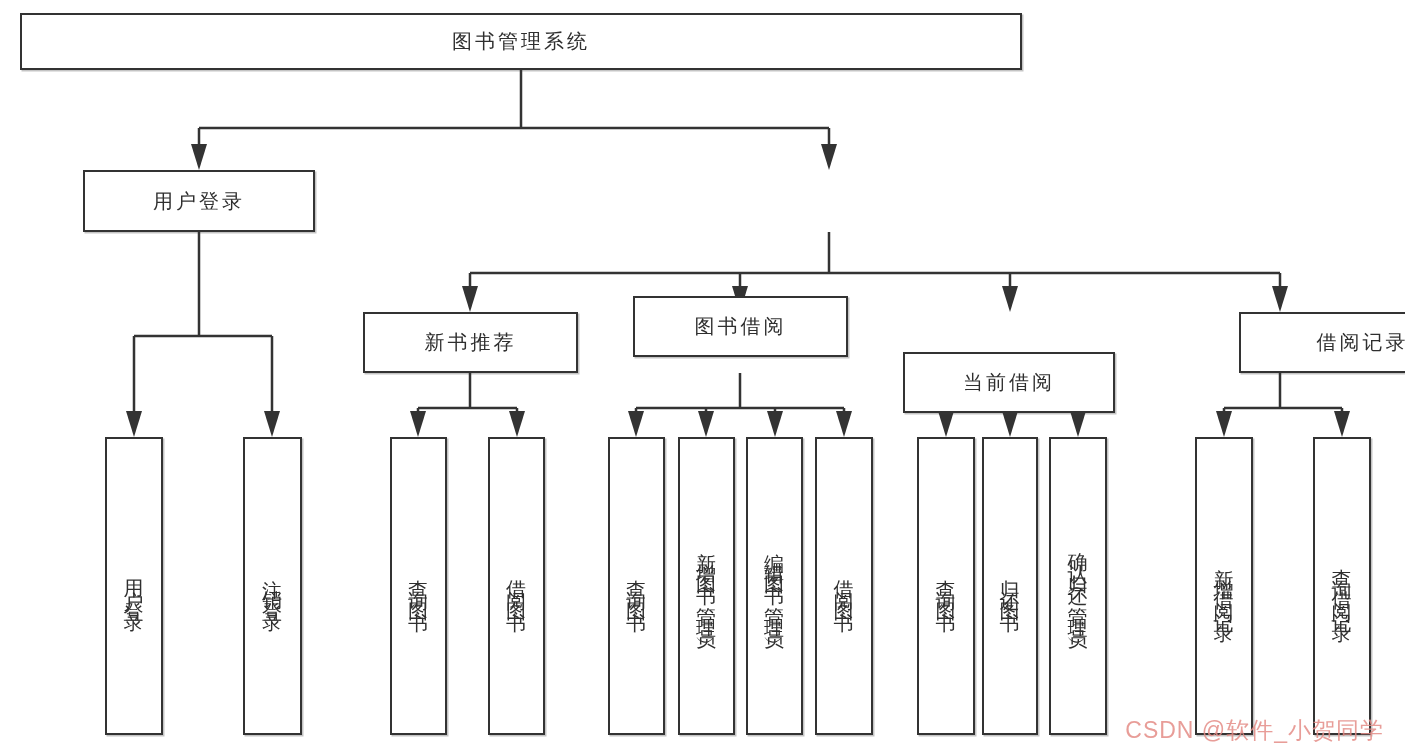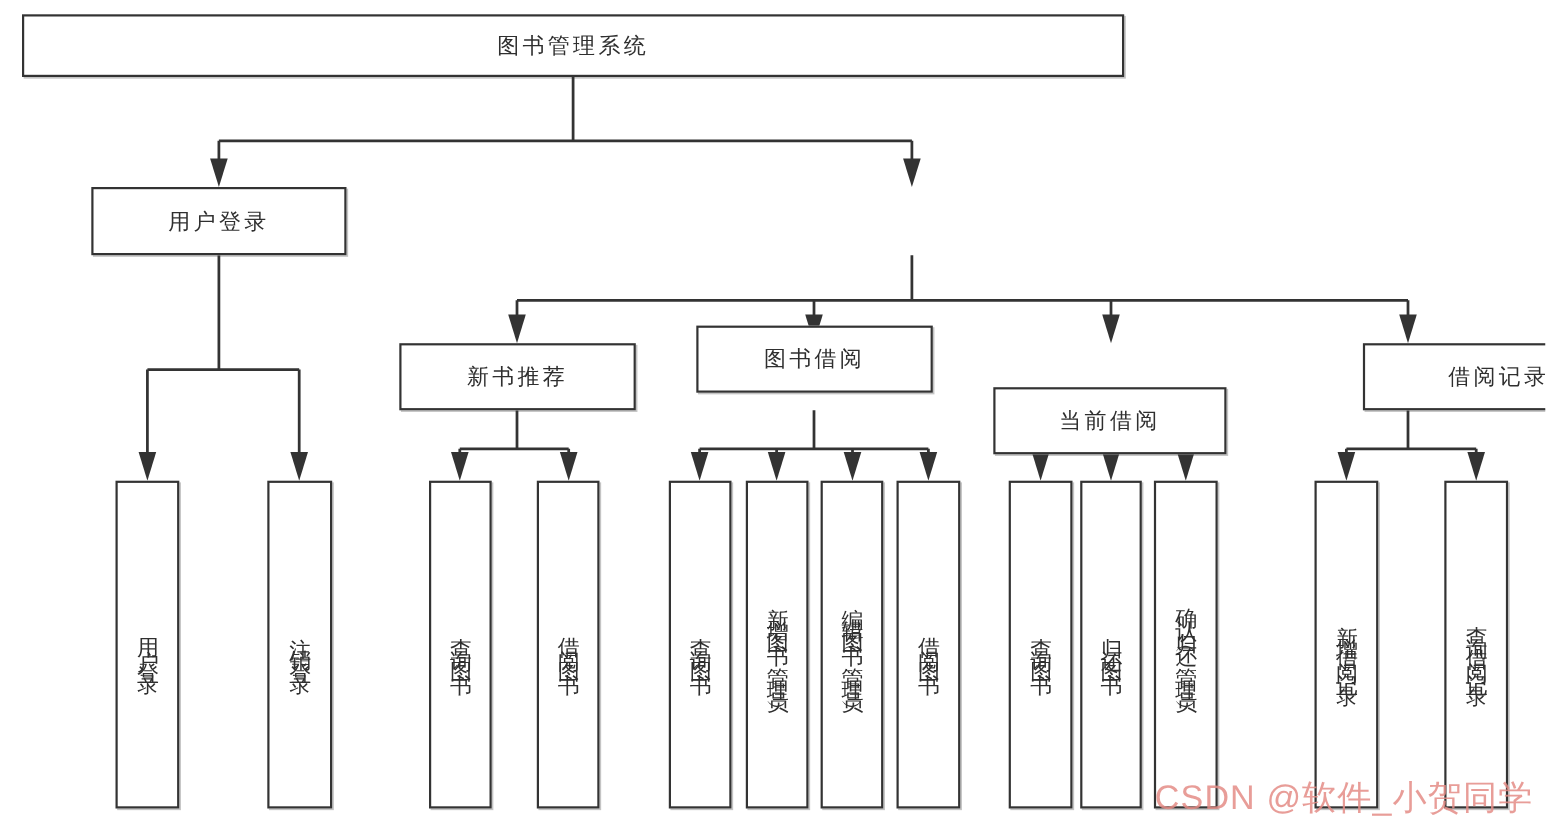--- a/index.html
+++ b/index.html
@@ -36,24 +36,24 @@
     white-space: nowrap;
   }
   .node.v {
     writing-mode: vertical-rl;
     font-size: 20px;
     letter-spacing: 11px;
     line-height: 1;
   }
   #watermark {
     position: absolute;
-    right: 11px;
+    right: 21px;
     bottom: 1px;
     z-index: 5;
-    font-size: 31px;
+    font-size: 23px;
     letter-spacing: 1px;
     color: rgba(228, 140, 134, 0.85);
     white-space: nowrap;
     margin-left: 44px;
   }
 </style>
 </head>
 <body>
 
 <div id="stage">

